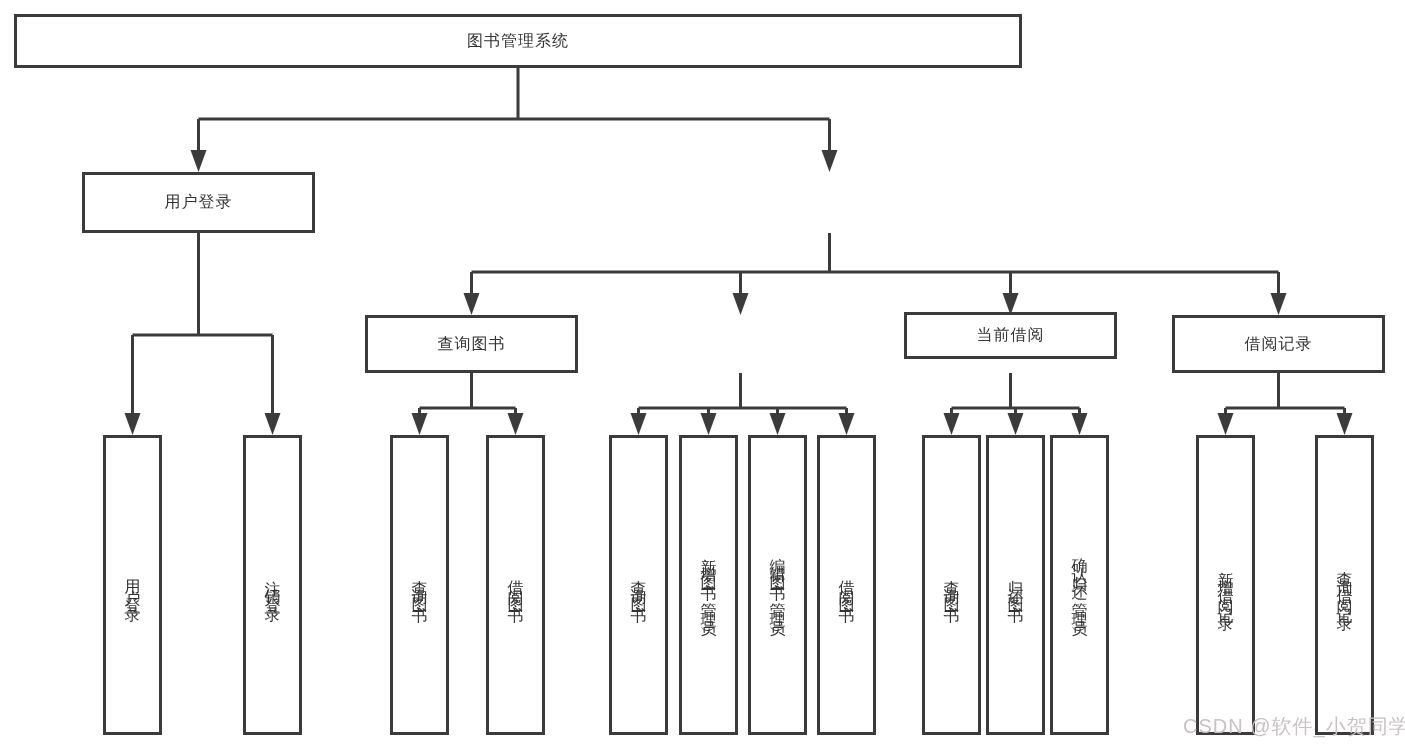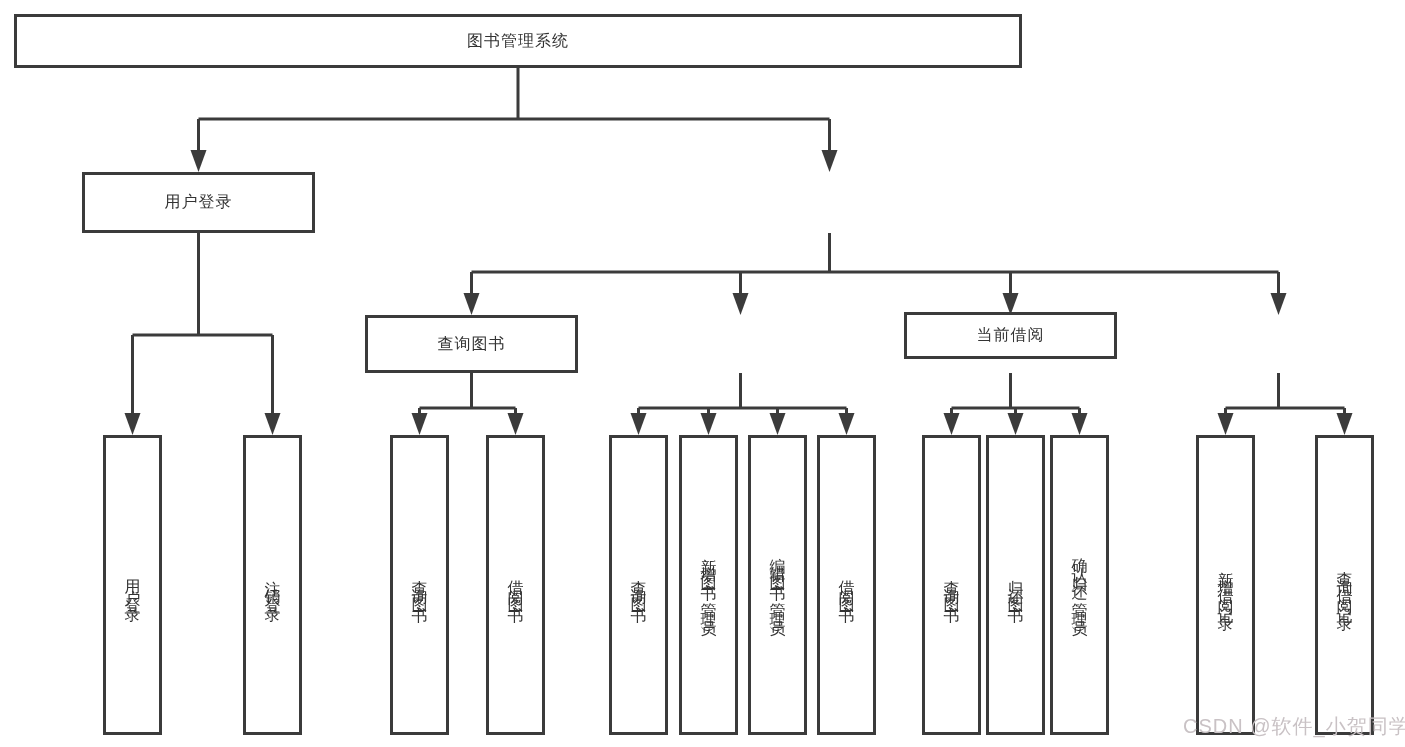--- a/index.html
+++ b/index.html
@@ -112,20 +112,23 @@
   <div class="box" style="left:82px;top:172px;width:233px;height:61px">
     <span class="lbl">用户登录</span>
   </div>
 
   <div class="box" style="left:365px;top:315px;width:213px;height:58px">
     <span class="lbl">查询图书</span>
   </div>
   <div class="box" style="left:904px;top:312px;width:213px;height:47px">
     <span class="lbl">当前借阅</span>
   </div>
+  <div class="box" style="left:1172px;top:315px;width:213px;height:58px">
+    <span class="lbl">借阅记录</span>
+  </div>
 
   <div class="box leaf" style="left:103px;top:435px;width:59px;height:300px">
     <span class="lbl">用户登录</span>
   </div>
   <div class="box leaf" style="left:243px;top:435px;width:59px;height:300px">
     <span class="lbl">注销登录</span>
   </div>
 
   <div class="box leaf" style="left:390px;top:435px;width:59px;height:300px">
     <span class="lbl">查询图书</span>

